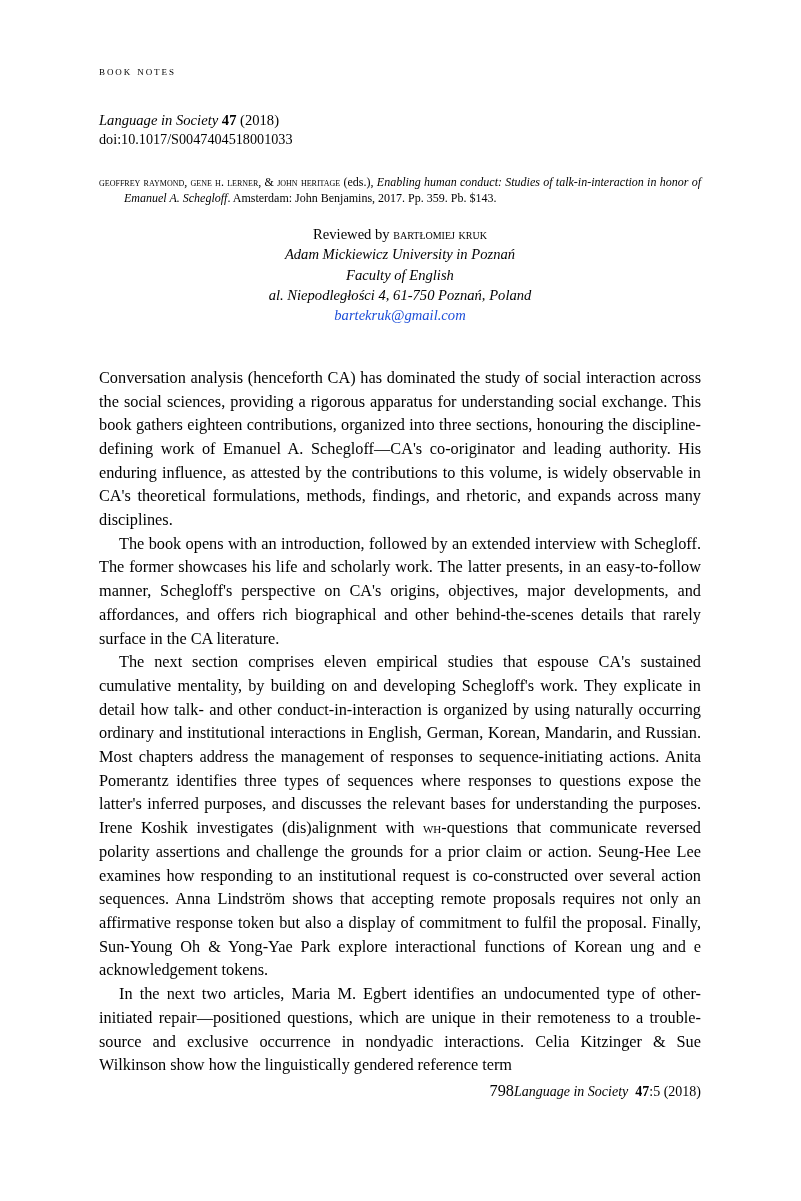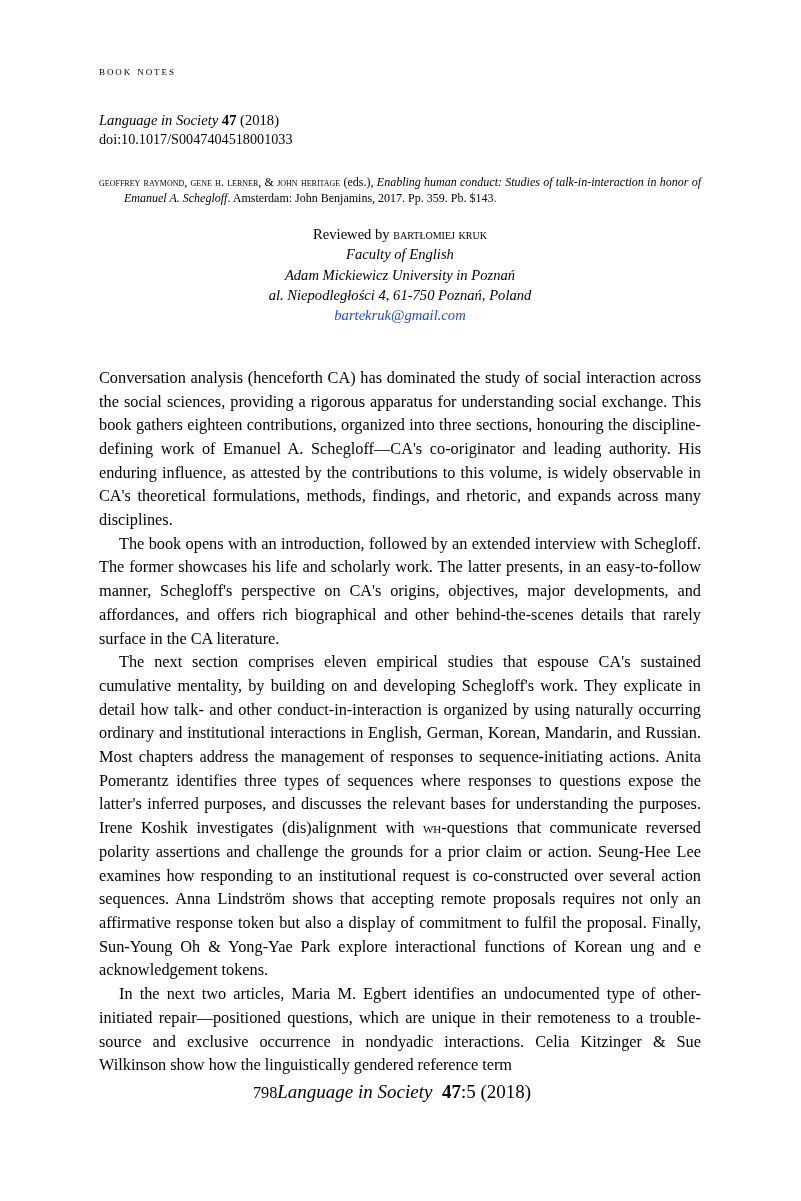--- a/index.html
+++ b/index.html
@@ -90,30 +90,30 @@
     text-indent: 20px;
     hyphens: none;
   }
   .body-text p.first { text-indent: 0; }
   .it { }
   .sc { font-variant: small-caps; text-transform: lowercase; }
 
   
   .footer {
     position: absolute;
-    left: 91px;
+    left: 99px;
     top: 1081px;
     width: 602px;
     display: flex;
-    justify-content: center;
+    justify-content: flex-end;
     align-items: baseline;
     font-size: 16px;
   }
   .footer .page-num { font-size: 16.3px; }
-  .footer .folio { font-size: 19px; }
+  .footer .folio { font-size: 14px; }
   .footer .folio .f-title { font-style: italic; }
   .footer .folio .f-vol { font-weight: bold; }
 </style>
 </head>
 <body>
 
 <div class="page">
 
   <div class="content">
 
@@ -125,22 +125,22 @@
       </div>
       <div class="doi-line">doi:10.1017/S0047404518001033</div>
     </div>
 
     <div class="reference">
       <span class="smallcaps">Geoffrey Raymond, Gene H. Lerner, &amp; John Heritage</span><span> (eds.), </span><span class="book-title">Enabling human conduct: Studies of talk-in-interaction in honor of Emanuel A. Schegloff</span><span>. Amsterdam: John Benjamins, 2017. Pp. 359. Pb. $143.</span>
     </div>
 
     <div class="reviewer">
       <div><span>Reviewed by </span><span class="smallcaps">Bartłomiej Kruk</span></div>
+      <div class="r-aff">Adam Mickiewicz University in Poznań</div>
       <div class="r-aff">Faculty of English</div>
-      <div class="r-aff">Adam Mickiewicz University in Poznań</div>
       <div class="r-aff">al. Niepodległości 4, 61-750 Poznań, Poland</div>
       <div class="r-email">bartekruk@gmail.com</div>
     </div>
 
     <div class="body-text">
       <p class="first">Conversation analysis (henceforth CA) has dominated the study of social interaction across the social sciences, providing a rigorous apparatus for understanding social exchange. This book gathers eighteen contributions, organized into three sections, honouring the discipline-defining work of Emanuel A. Schegloff—CA's co-originator and leading authority. His enduring influence, as attested by the contributions to this volume, is widely observable in CA's theoretical formulations, methods, findings, and rhetoric, and expands across many disciplines.</p>
       <p>The book opens with an introduction, followed by an extended interview with Schegloff. The former showcases his life and scholarly work. The latter presents, in an easy-to-follow manner, Schegloff's perspective on CA's origins, objectives, major developments, and affordances, and offers rich biographical and other behind-the-scenes details that rarely surface in the CA literature.</p>
       <p><span>The next section comprises eleven empirical studies that espouse CA's sustained cumulative mentality, by building on and developing Schegloff's work. They explicate in detail how talk- and other conduct-in-interaction is organized by using naturally occurring ordinary and institutional interactions in English, German, Korean, Mandarin, and Russian. Most chapters address the management of responses to sequence-initiating actions. Anita Pomerantz identifies three types of sequences where responses to questions expose the latter's inferred purposes, and discusses the relevant bases for understanding the purposes. Irene Koshik investigates (dis)alignment with </span><span class="sc">wh</span><span>-questions that communicate reversed polarity assertions and challenge the grounds for a prior claim or action. Seung-Hee Lee examines how responding to an institutional request is co-constructed over several action sequences. Anna Lindström shows that accepting remote proposals requires not only an affirmative response token but also a display of commitment to fulfil the proposal. Finally, Sun-Young Oh &amp; Yong-Yae Park explore interactional functions of Korean </span><span class="it">ung</span><span> and </span><span class="it">e</span><span> acknowledgement tokens.</span></p>
       <p>In the next two articles, Maria M. Egbert identifies an undocumented type of other-initiated repair—positioned questions, which are unique in their remoteness to a trouble-source and exclusive occurrence in nondyadic interactions. Celia Kitzinger &amp; Sue Wilkinson show how the linguistically gendered reference term</p>
     </div>

